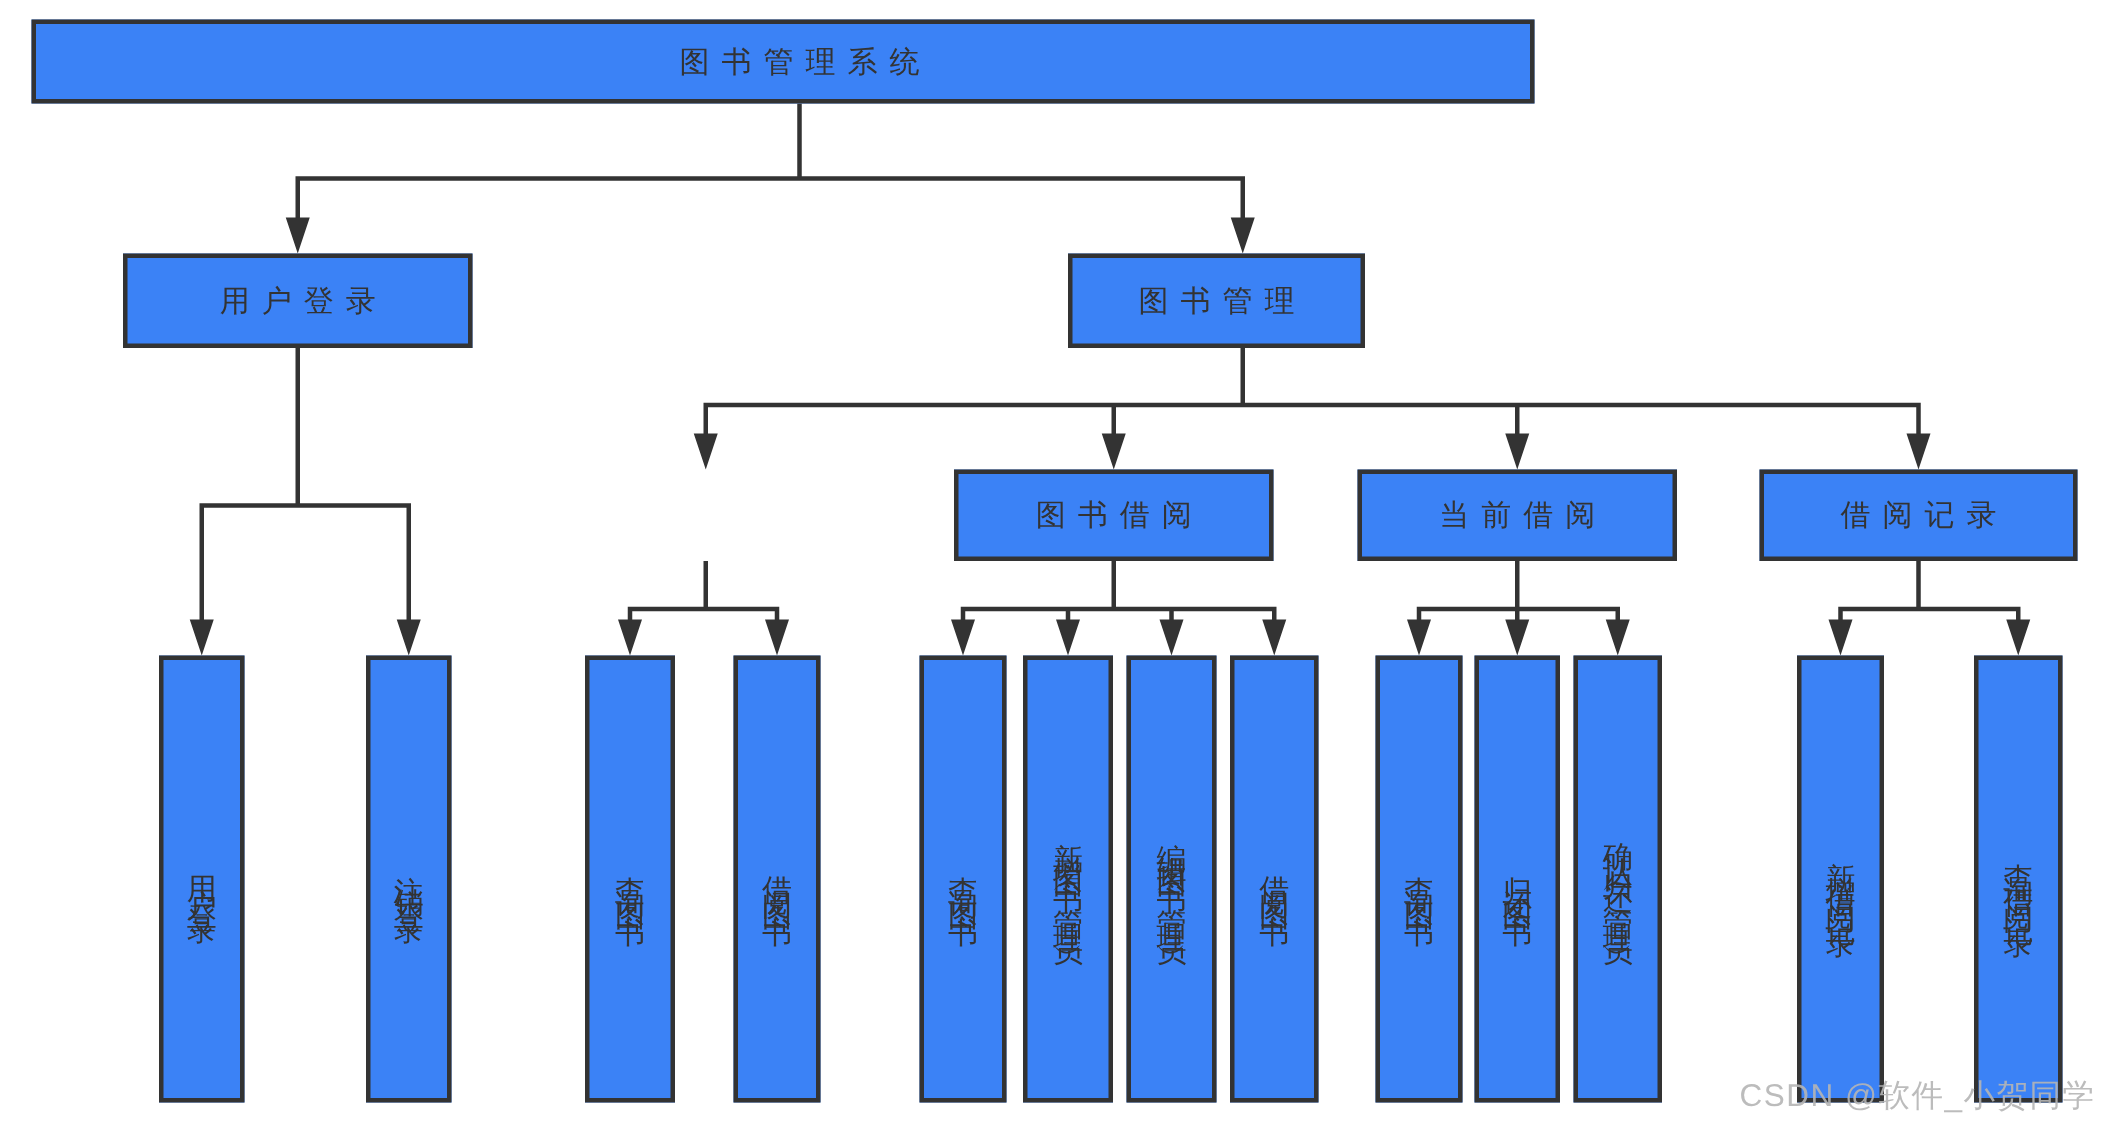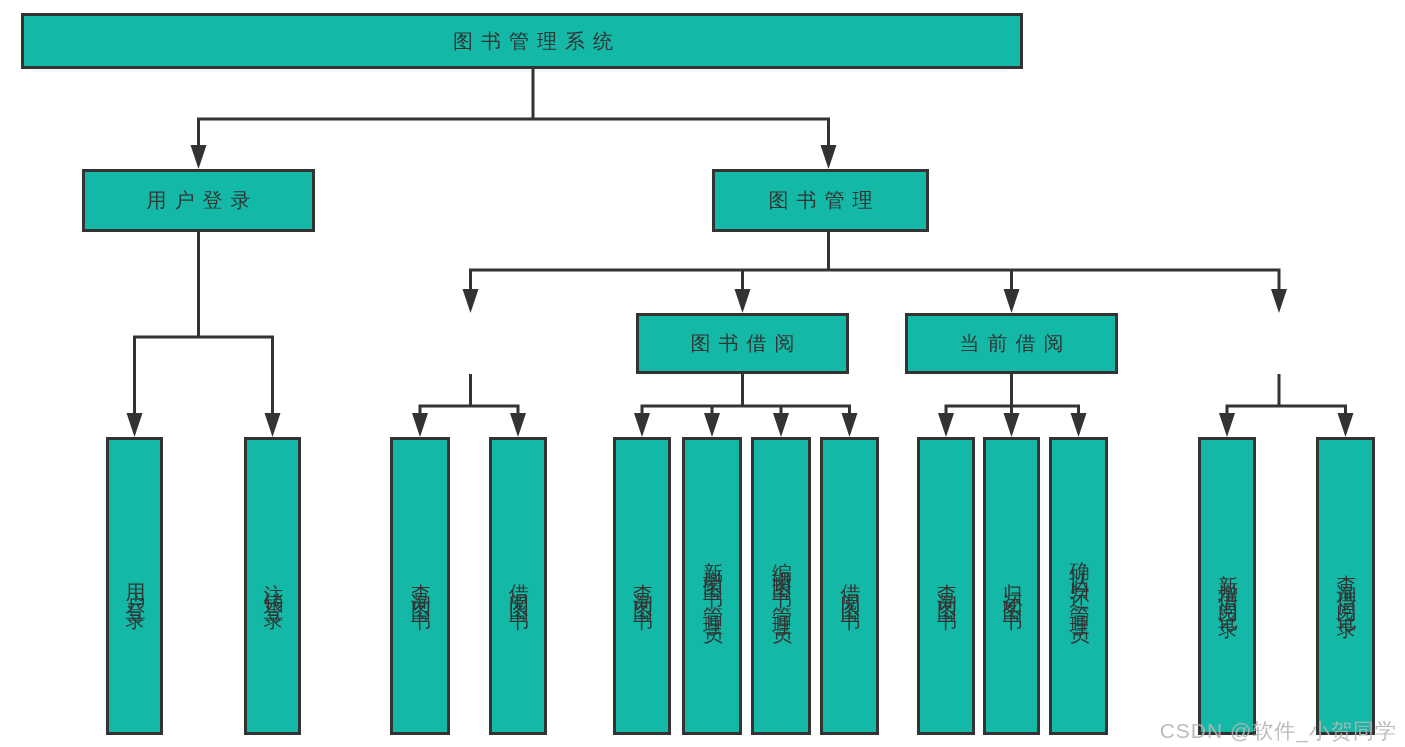--- a/index.html
+++ b/index.html
@@ -2,24 +2,23 @@
 <html><head>
 <meta charset="utf-8">
 <style>
   html,body{margin:0;padding:0;background:#ffffff;}
   .stage{
     position:relative;width:1405px;height:747px;background:#ffffff;
     font-family:"Liberation Sans",sans-serif;color:#333333;overflow:hidden;
   }
   .wires{position:absolute;left:0;top:0;z-index:1;}
   .box{
-    position:absolute;background:#14b8a6;border:3px solid #333333;
+    position:absolute;background:#3b82f6;border:3px solid #333333;
     box-sizing:border-box;display:flex;align-items:center;justify-content:center;
     z-index:2;
-    font-family:Liberation Mono, monospace;
   }
   .box .lbl{
     font-size:20px;letter-spacing:8px;text-indent:8px;white-space:nowrap;color:#333333;
   }
   .root .lbl{padding-left:22px;}
   .leaf .lbl{
     writing-mode:vertical-rl;text-orientation:mixed;
     letter-spacing:9px;text-indent:0;font-size:20px;padding:0;
   }
   .watermark{
@@ -52,29 +51,32 @@
          M1337.5 413 L1353.5 413 L1345.5 437 Z" fill="#333333" stroke="none"></path>
   </svg>
 
   <div class="box root" style="left:21px;top:13px;width:1002px;height:56px">
     <span class="lbl">图书管理系统</span>
   </div>
 
   <div class="box" style="left:82px;top:169px;width:233px;height:63px">
     <span class="lbl">用户登录</span>
   </div>
-  <div class="box" style="left:712px;top:169px;width:217px;height:63px">
+  <div class="box" style="left:712px;top:169px;width:198px;height:63px">
     <span class="lbl">图书管理</span>
   </div>
 
   <div class="box" style="left:905px;top:313px;width:213px;height:61px">
     <span class="lbl">当前借阅</span>
   </div>
   <div class="box" style="left:636px;top:313px;width:213px;height:61px">
     <span class="lbl">图书借阅</span>
+  </div>
+  <div class="box" style="left:1173px;top:313px;width:212px;height:61px">
+    <span class="lbl">借阅记录</span>
   </div>
 
   <div class="box leaf" style="left:106px;top:437px;width:57px;height:298px">
     <span class="lbl">用户登录</span>
   </div>
   <div class="box leaf" style="left:244px;top:437px;width:57px;height:298px">
     <span class="lbl">注销登录</span>
   </div>
 
   <div class="box leaf" style="left:390px;top:437px;width:60px;height:298px">

